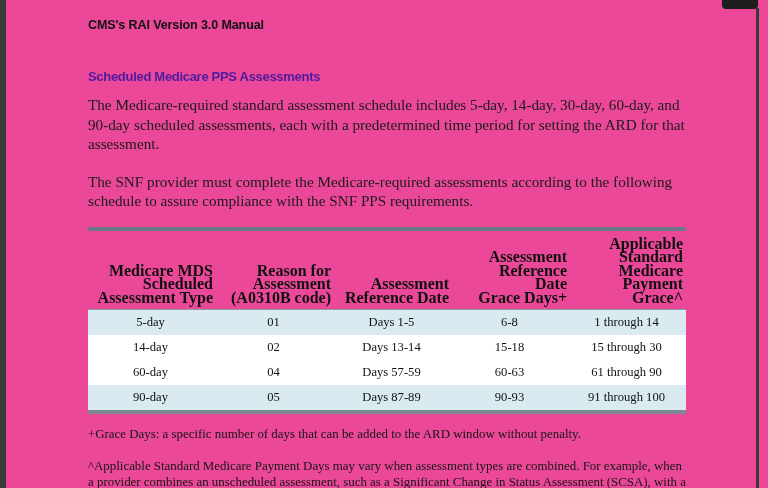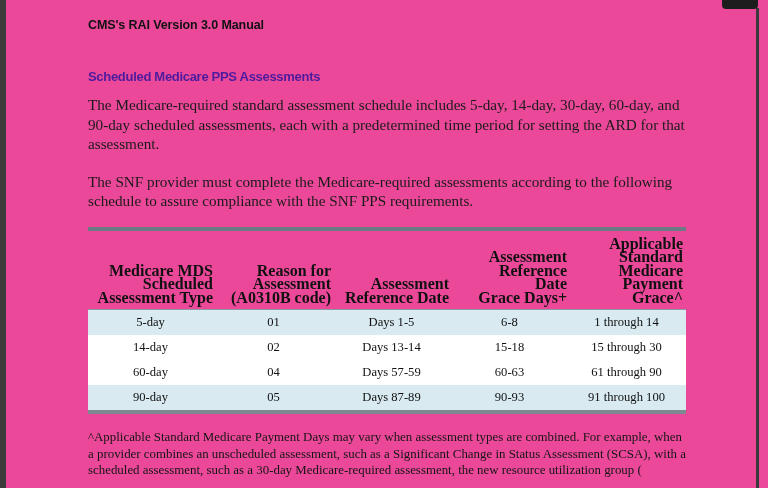--- a/index.html
+++ b/index.html
@@ -224,19 +224,20 @@
         <tr class="odd">
           <td>90-day</td>
           <td>05</td>
           <td>Days 87-89</td>
           <td>90-93</td>
           <td class="c5cell">91 through 100</td>
         </tr>
       </tbody>
     </table>
 
+    <p class="footnote first">+Grace Days: a specific number of days that can be added to the ARD window without penalty.</p>
 
     <p class="footnote second">
       <span>^Applicable Standard Medicare Payment Days may vary when assessment types are combined. For example, when a provider combines an unscheduled assessment, such as a Significant Change in Status Assessment (SCSA), with a scheduled assessment, such as a 30-day Medicare-required assessment, the new resource utilization group (</span>
     </p>
 
   </div>
 </div>
 
 </body></html>

